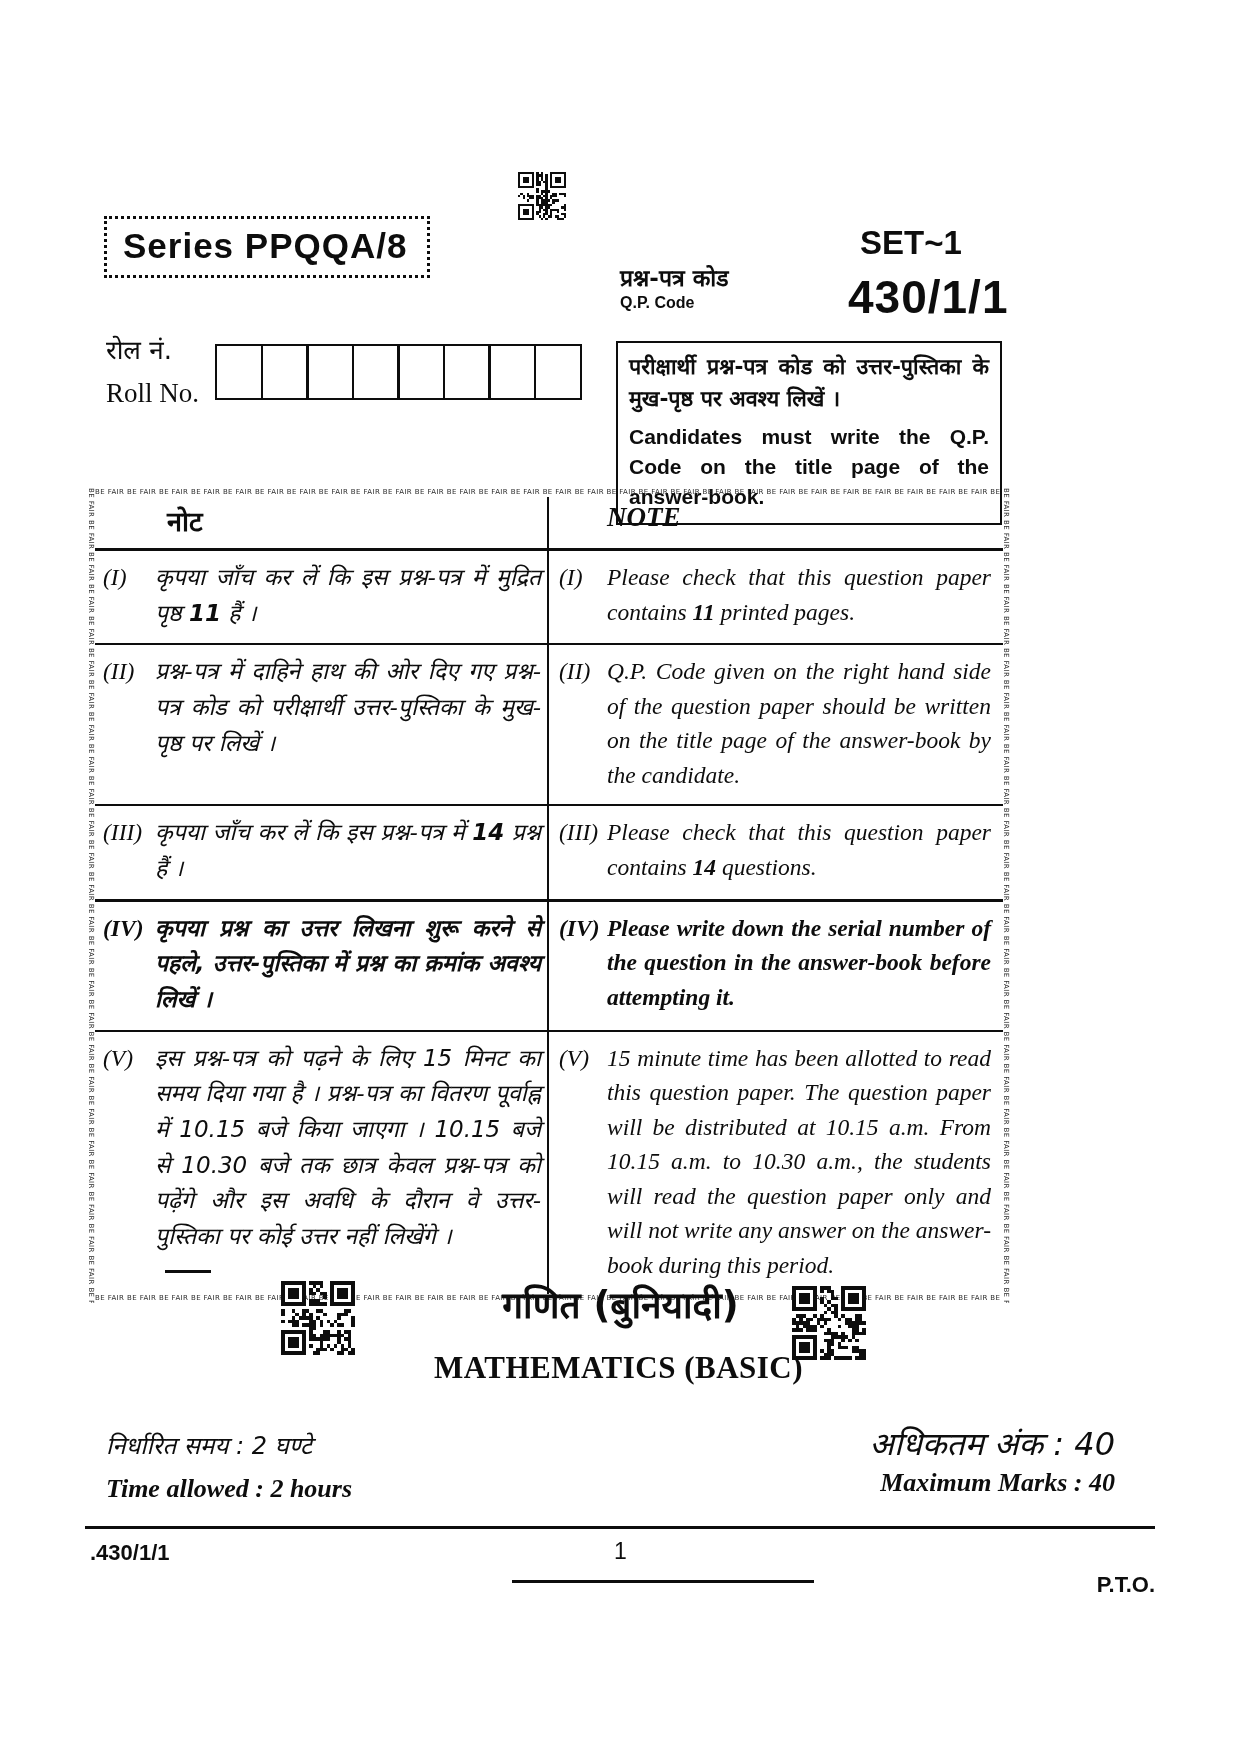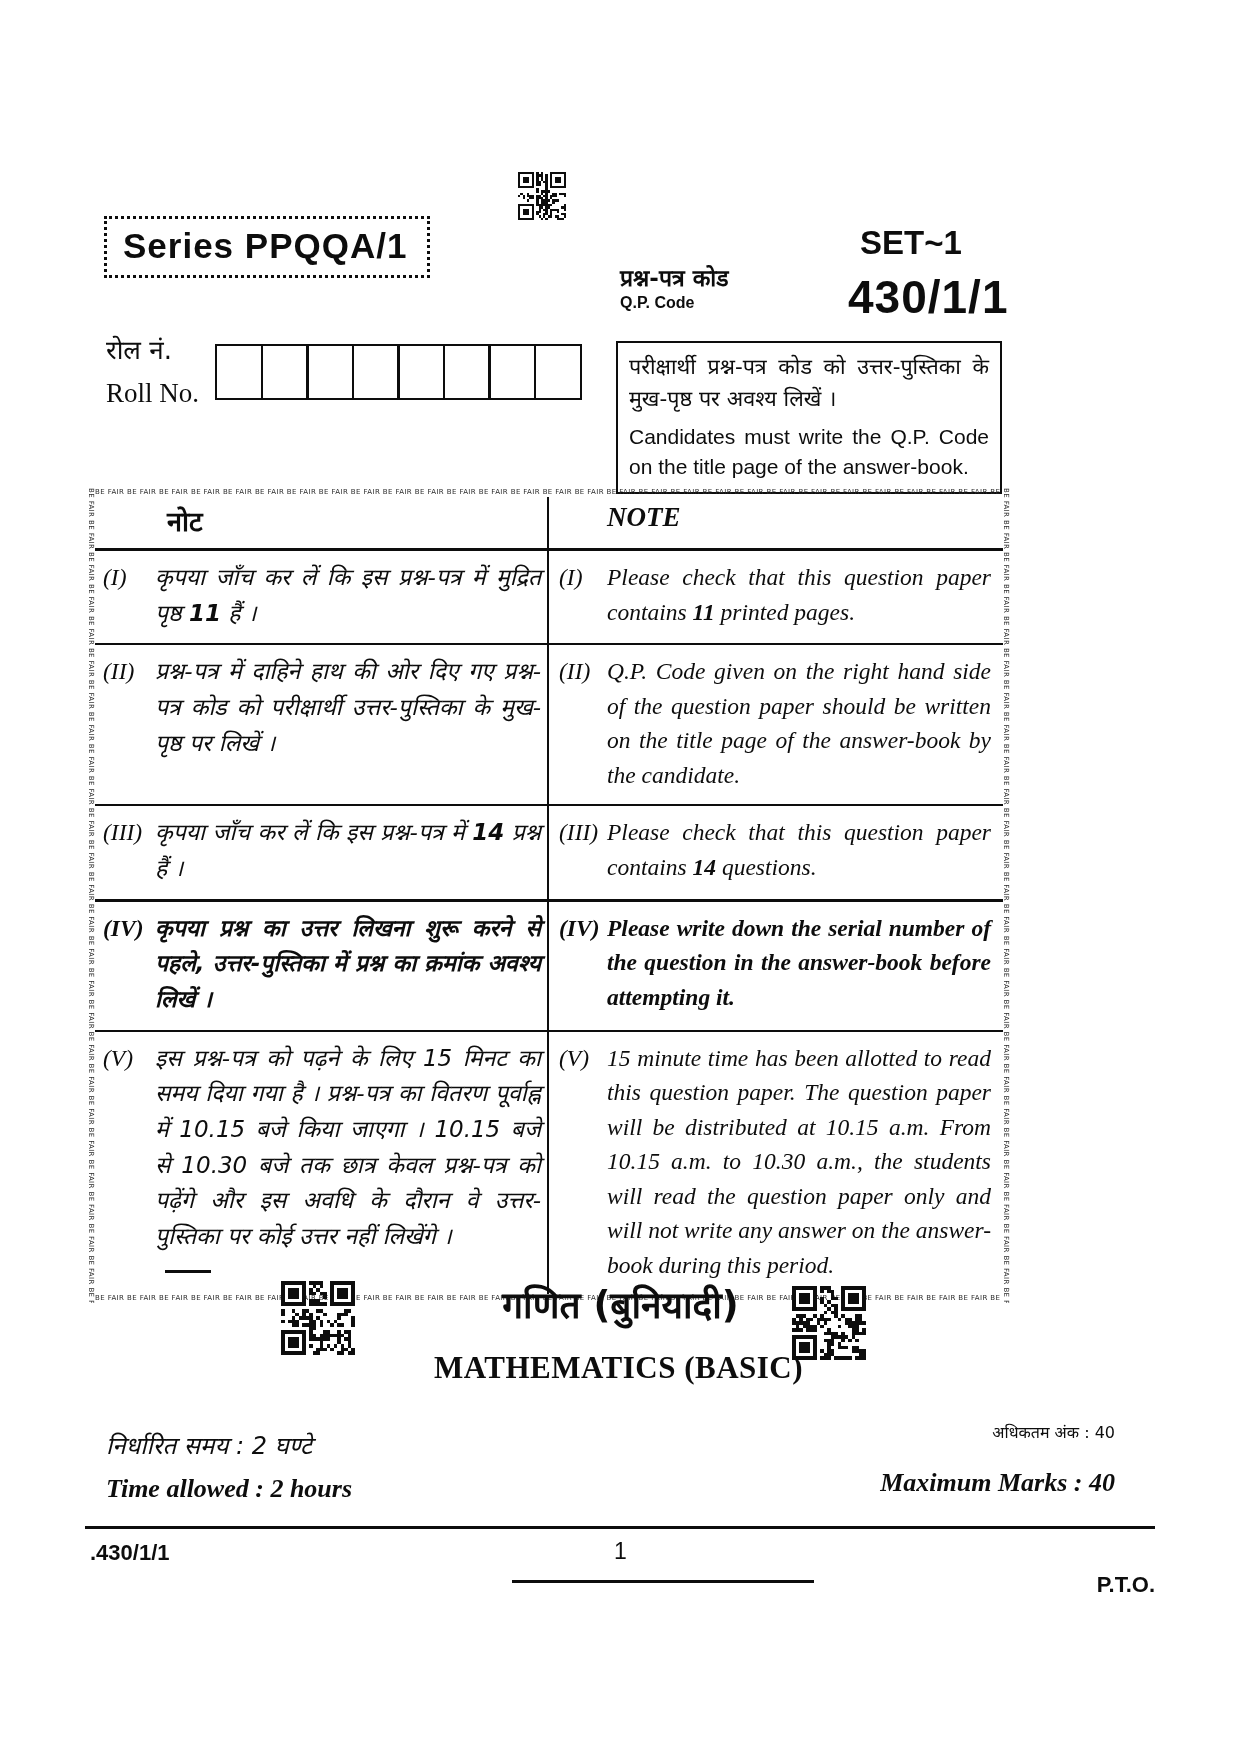--- a/index.html
+++ b/index.html
@@ -21,21 +21,21 @@
 
   
   .roll-labels{left:106px;top:334px;line-height:1.25;}
   .roll-labels .hi{font-family:"DejaVu Sans",sans-serif;font-size:26px;display:block;}
   .roll-labels .en{font-family:"Liberation Serif",serif;font-size:27px;display:block;margin-top:10px;}
   .roll-grid{left:215px;top:344px;display:flex;}
   .roll-grid .box{width:44px;height:52px;border:2.5px solid #0d0d0d;margin-left:-2.5px;}
   .roll-grid .box:first-child{margin-left:0;}
 
   
-  .cand-box{left:616px;top:341px;width:386px;border:2.5px solid #0d0d0d;padding:8px 11px 10px 11px;box-sizing:border-box;}
+  .cand-box{left:616px;top:341px;width:386px;border:2.5px solid #0d0d0d;padding:8px 11px 10px 11px;box-sizing:border-box;font-weight:bold;}
   .cand-box .hi{font-family:"DejaVu Sans",sans-serif;font-size:21.5px;line-height:1.5;text-align:justify;}
   .cand-box .en{font-size:21px;line-height:1.45;text-align:justify;margin-top:6px;}
 
   
   .ntable{left:95px;top:488px;width:908px;}
   .strip{font-family:"DejaVu Sans",sans-serif;font-size:7px;line-height:9px;height:9px;
          color:#2a2a2a;white-space:nowrap;overflow:hidden;letter-spacing:0.4px;}
   .strip.v{position:absolute;top:0;bottom:0;height:auto;width:9px;writing-mode:vertical-rl;
            line-height:9px;letter-spacing:0.4px;}
   .strip.vl{left:-9px;}
@@ -64,21 +64,21 @@
   .title-hi{left:0;right:0;top:1278px;text-align:center;font-family:"DejaVu Sans",sans-serif;
             font-weight:bold;font-size:37px;}
   .title-en{left:0;right:4px;top:1350px;text-align:center;font-family:"Liberation Serif",serif;
             font-weight:bold;font-size:31px;letter-spacing:0.5px;}
   .qr-bl{left:281px;top:1281px;width:74px;height:74px;}
   .qr-br{left:792px;top:1286px;width:74px;height:74px;}
   .qr-top{left:518px;top:172px;width:48px;height:48px;}
 
   
   .time-hi{left:106px;top:1428px;font-family:"DejaVu Sans",sans-serif;font-style:italic;font-size:24px;}
-  .marks-hi{right:126px;top:1421px;font-family:"DejaVu Sans",sans-serif;font-size:16px;}
+  .marks-hi{right:126px;top:1421px;font-family:"DejaVu Sans",sans-serif;font-style:italic;font-size:32px;}
   .time-en{left:106px;top:1474px;font-family:"Liberation Serif",serif;font-style:italic;font-weight:bold;font-size:26px;}
   .marks-en{right:126px;top:1468px;font-family:Liberation Serif, serif;font-style:italic;font-weight:bold;font-size:26px;}
   .meta-rule{left:85px;top:1526px;width:1070px;height:2.5px;background:#0d0d0d;}
 
   
   .foot-code{left:90px;top:1540px;font-weight:bold;font-size:22px;}
   .foot-page{left:0;right:0;top:1538px;text-align:center;font-size:23px;}
   .foot-line{left:512px;top:1580px;width:302px;height:3px;background:#0d0d0d;}
   .foot-pto{right:86px;top:1540px;font-weight:bold;font-size:22px;margin-top:32px;}
 </style>
@@ -211,21 +211,21 @@
         <rect x="14" y="0" width="7" height="7"></rect>
         <rect x="15" y="1" width="5" height="5" fill="#fff"></rect>
         <rect x="16" y="2" width="3" height="3" fill="#0d0d0d"></rect>
         <rect x="0" y="14" width="7" height="7"></rect>
         <rect x="1" y="15" width="5" height="5" fill="#fff"></rect>
         <rect x="2" y="16" width="3" height="3" fill="#0d0d0d"></rect>
       </svg>
     </div>
 
   <div class="abs series-box">
-    <span>Series PPQQA/1</span>
+    <span>Series PPQQA/8</span>
   </div>
 
   <div class="abs set-label">SET~1</div>
 
   <div class="abs qp-label">
     <span class="hi">प्रश्न-पत्र कोड</span>
     <span class="en">Q.P. Code</span>
   </div>
   <div class="abs qp-value">430/1/1</div>
 

